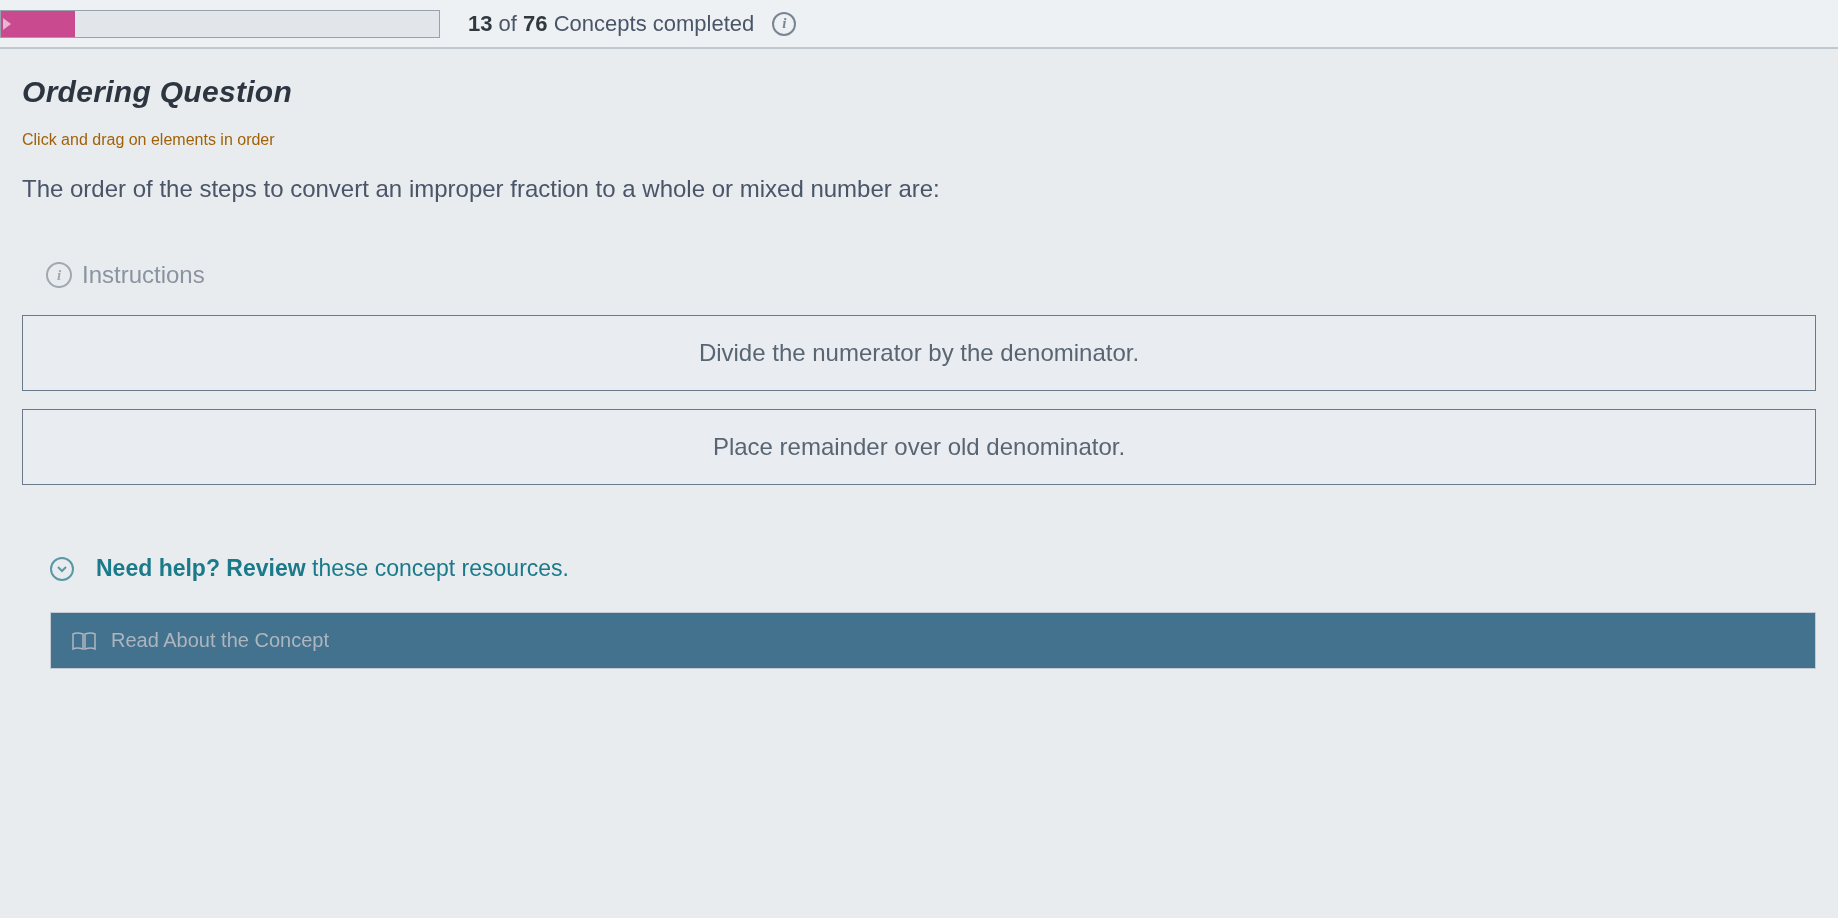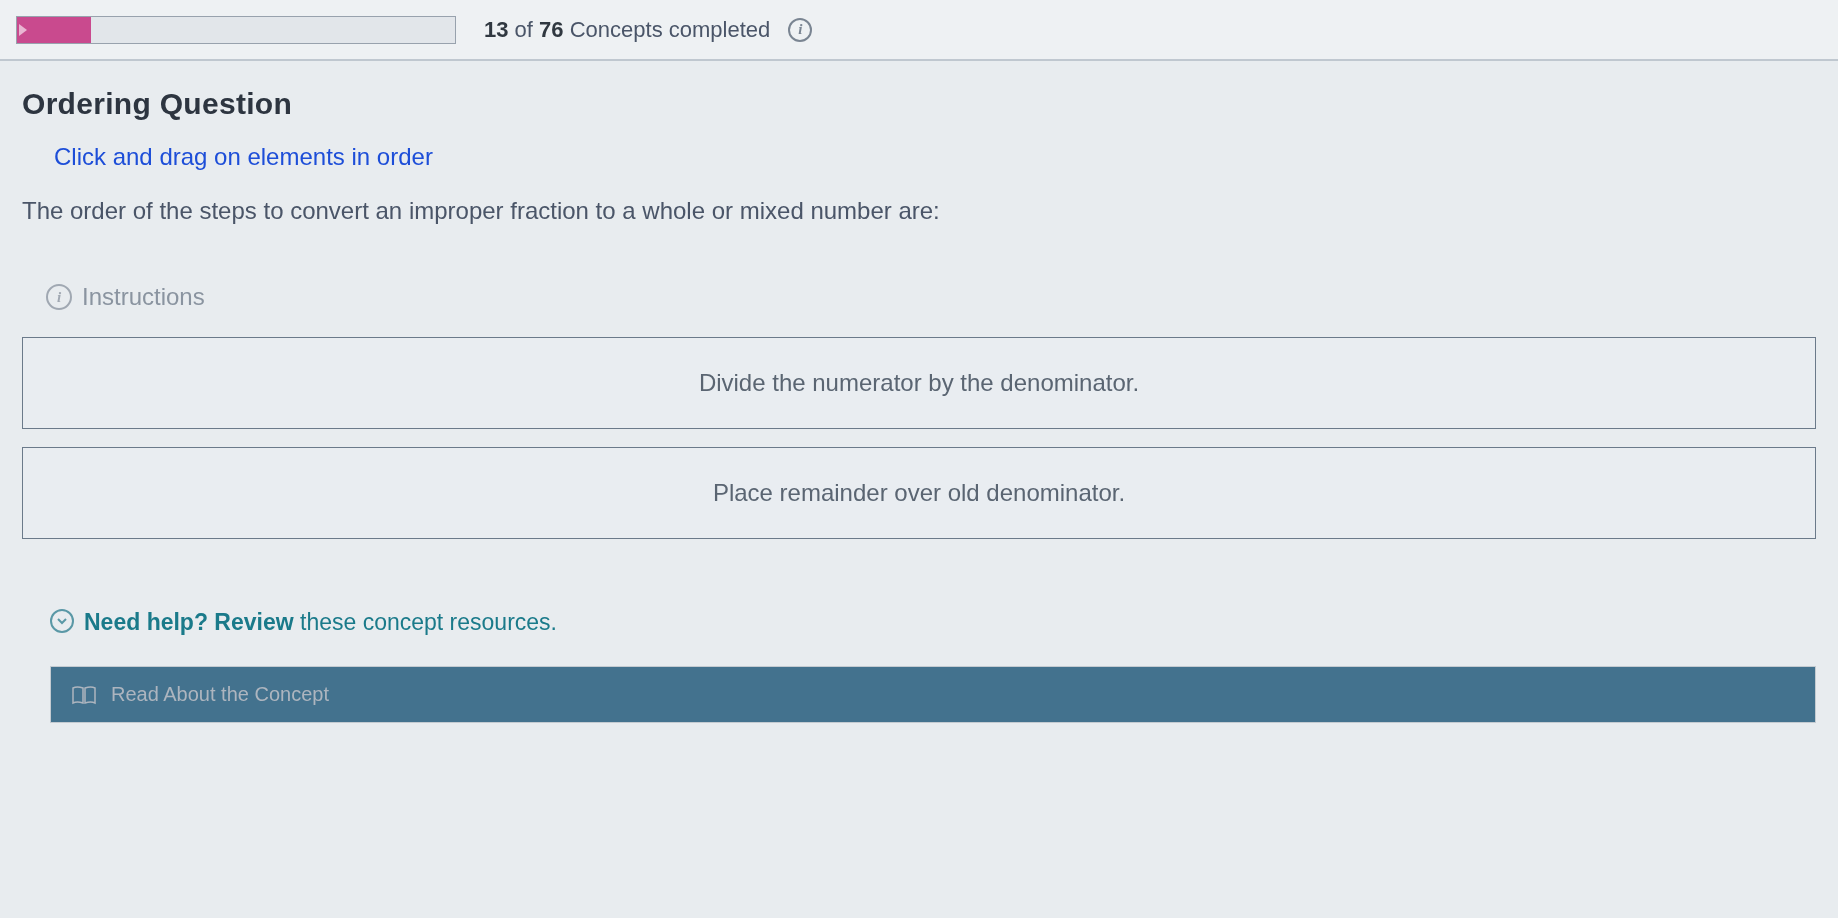--- a/index.html
+++ b/index.html
@@ -11,24 +11,24 @@
     font-family: -apple-system, BlinkMacSystemFont, "Segoe UI", Helvetica, Arial, sans-serif;
     background: #e8ecef;
     color: #4a5568;
     width: 1838px;
     height: 918px;
     overflow: hidden;
   }
   .progress-bar-container {
     display: flex;
     align-items: center;
-    height: 60px;
+    height: 48px;
     background: #eef1f3;
     border-bottom: 1px solid #c0c8d0;
-    padding: 0 16px;
+    padding: 0 0;
   }
   .progress-track {
     position: relative;
     width: 440px;
     height: 28px;
     background: #e2e6ea;
     border: 1px solid #98a2ad;
     margin-left: 0;
   }
   .progress-fill {
@@ -80,26 +80,26 @@
   .content {
     padding: 26px 22px 0 22px;
     border-top: 1px solid #bfc7cf;
   }
   .question-title {
     font-size: 30px;
     font-weight: 700;
     color: #2d3540;
     margin-bottom: 22px;
     letter-spacing: 0.3px;
+    font-style: italic;
   }
   .instruction-line {
-    font-size: 24px;
-    color: #1d4ed8;
+    font-size: 16px;
+    color: #a16207;
     margin-bottom: 26px;
-    margin-left: 32px;
   }
   .prompt-line {
     font-size: 24px;
     color: #4a5568;
     margin-bottom: 58px;
   }
   .instructions-toggle {
     display: flex;
     align-items: center;
     gap: 10px;
@@ -118,32 +118,33 @@
   }
   .order-items {
     display: flex;
     flex-direction: column;
     gap: 18px;
     margin-bottom: 70px;
   }
   .order-item {
     border: 1px solid #6b7a8a;
     background: #e9edf1;
-    height: 92px;
+    height: 76px;
     display: flex;
     align-items: center;
     justify-content: center;
     font-size: 24px;
     color: #5a6572;
     cursor: grab;
     width: 100%;
   }
   .help-section {
     display: flex;
-    gap: 10px;
+    align-items: center;
+    gap: 22px;
     font-size: 23px;
     color: #1a7a8a;
     margin-left: 28px;
     margin-bottom: 30px;
     cursor: pointer;
   }
   .chevron-down-icon {
     display: inline-flex;
     align-items: center;
     justify-content: center;

